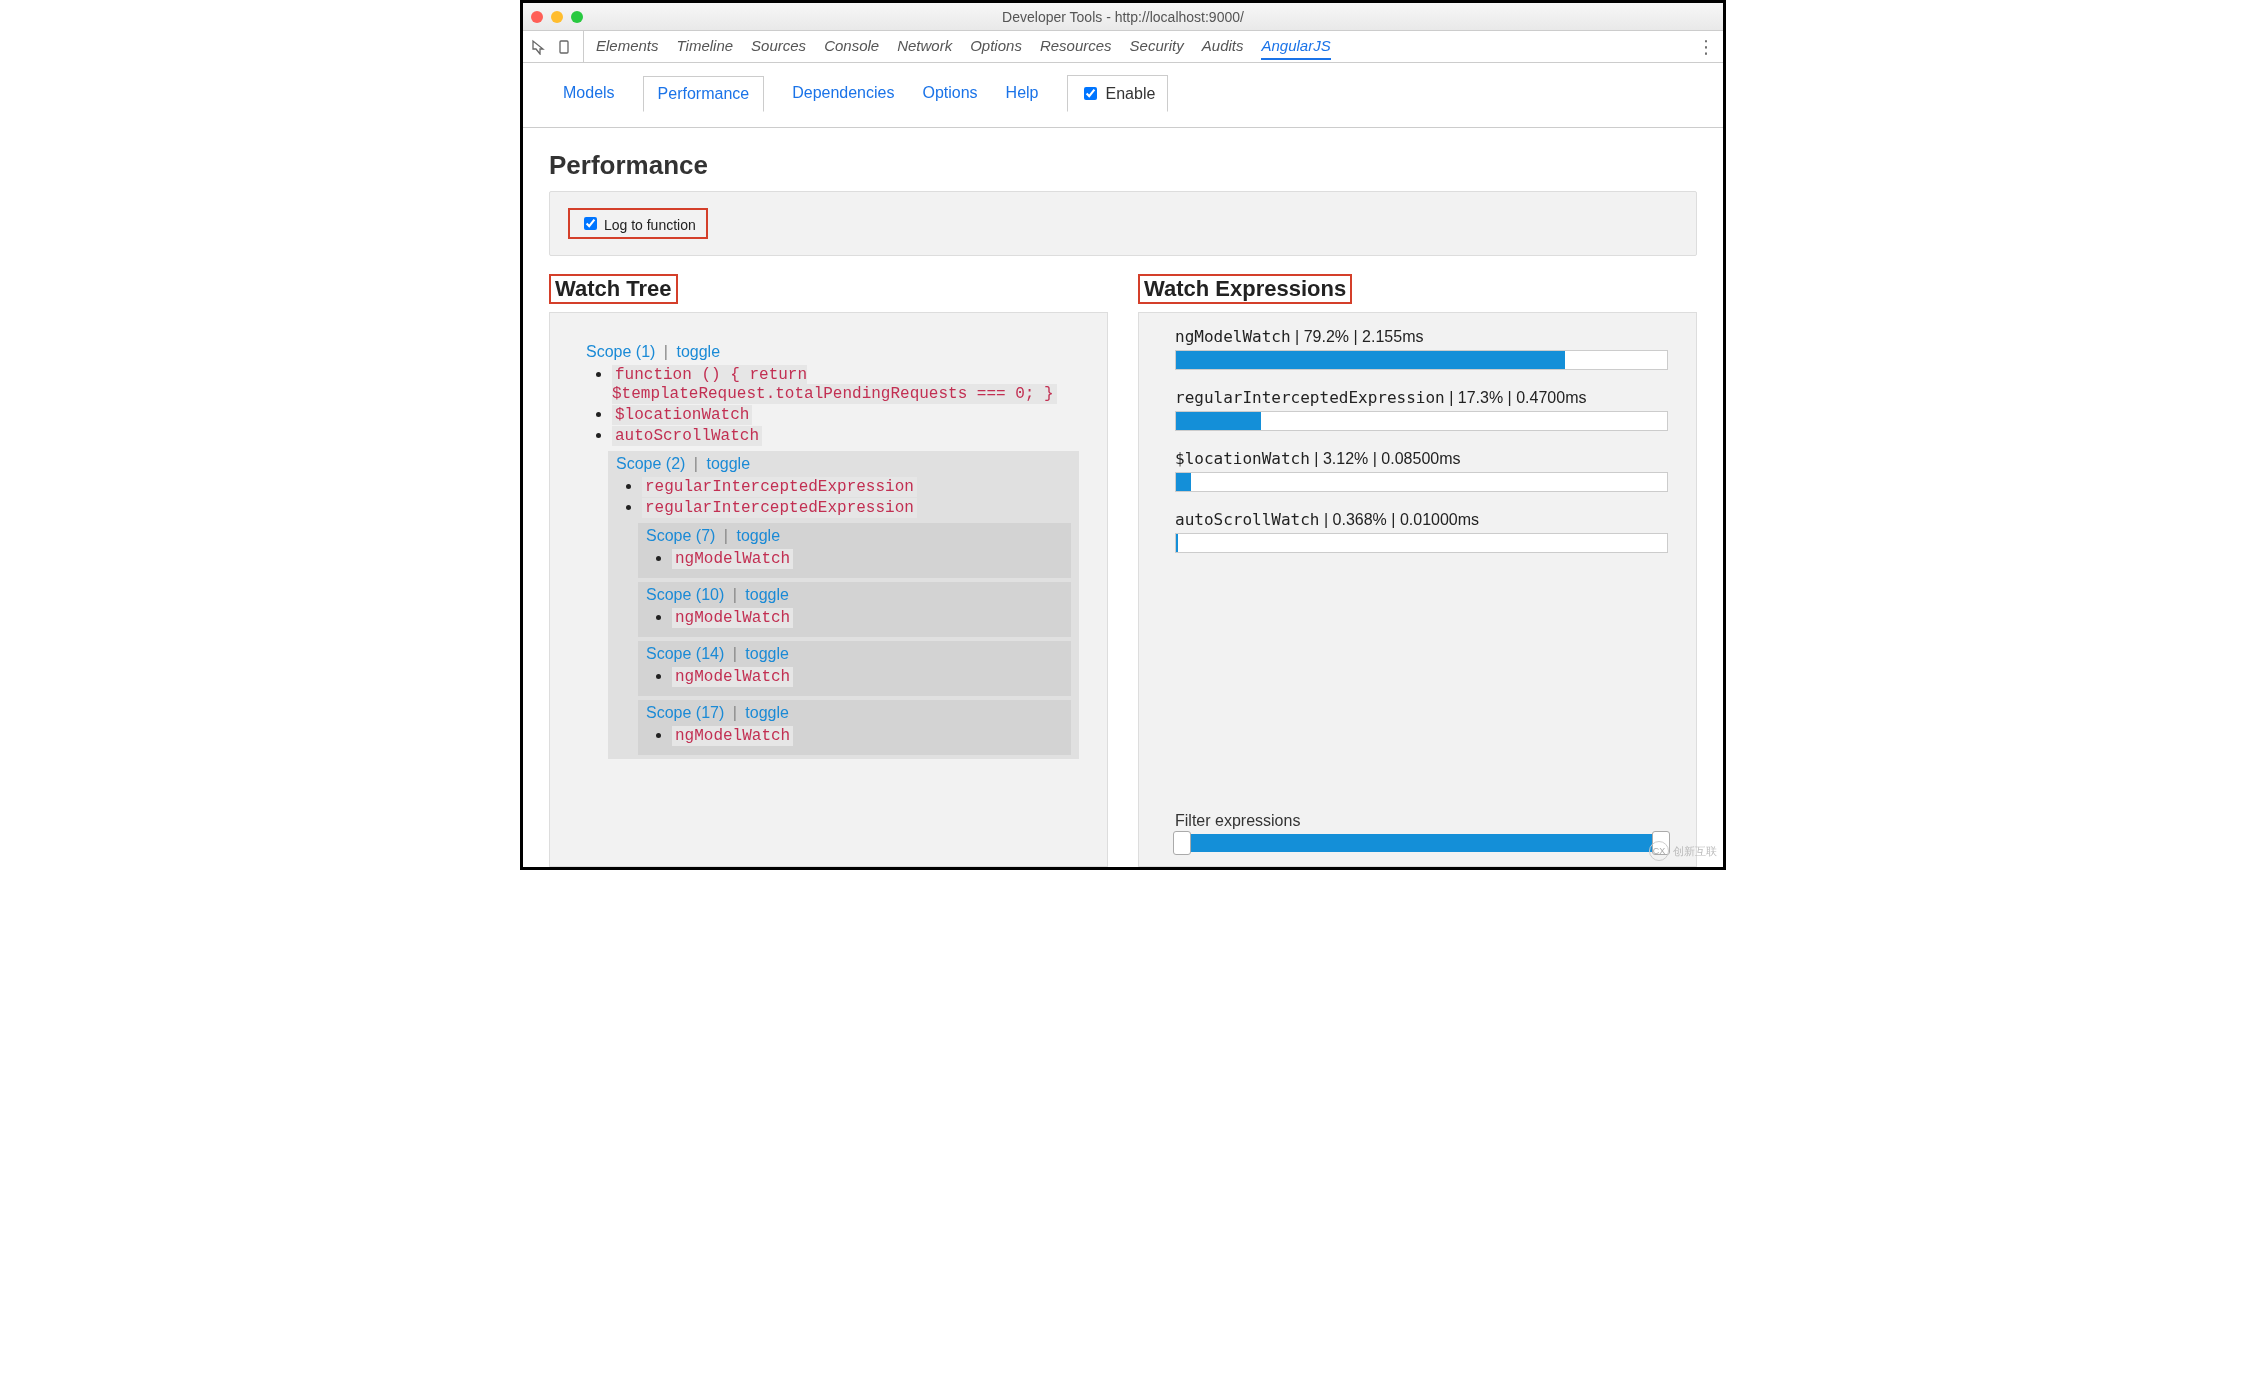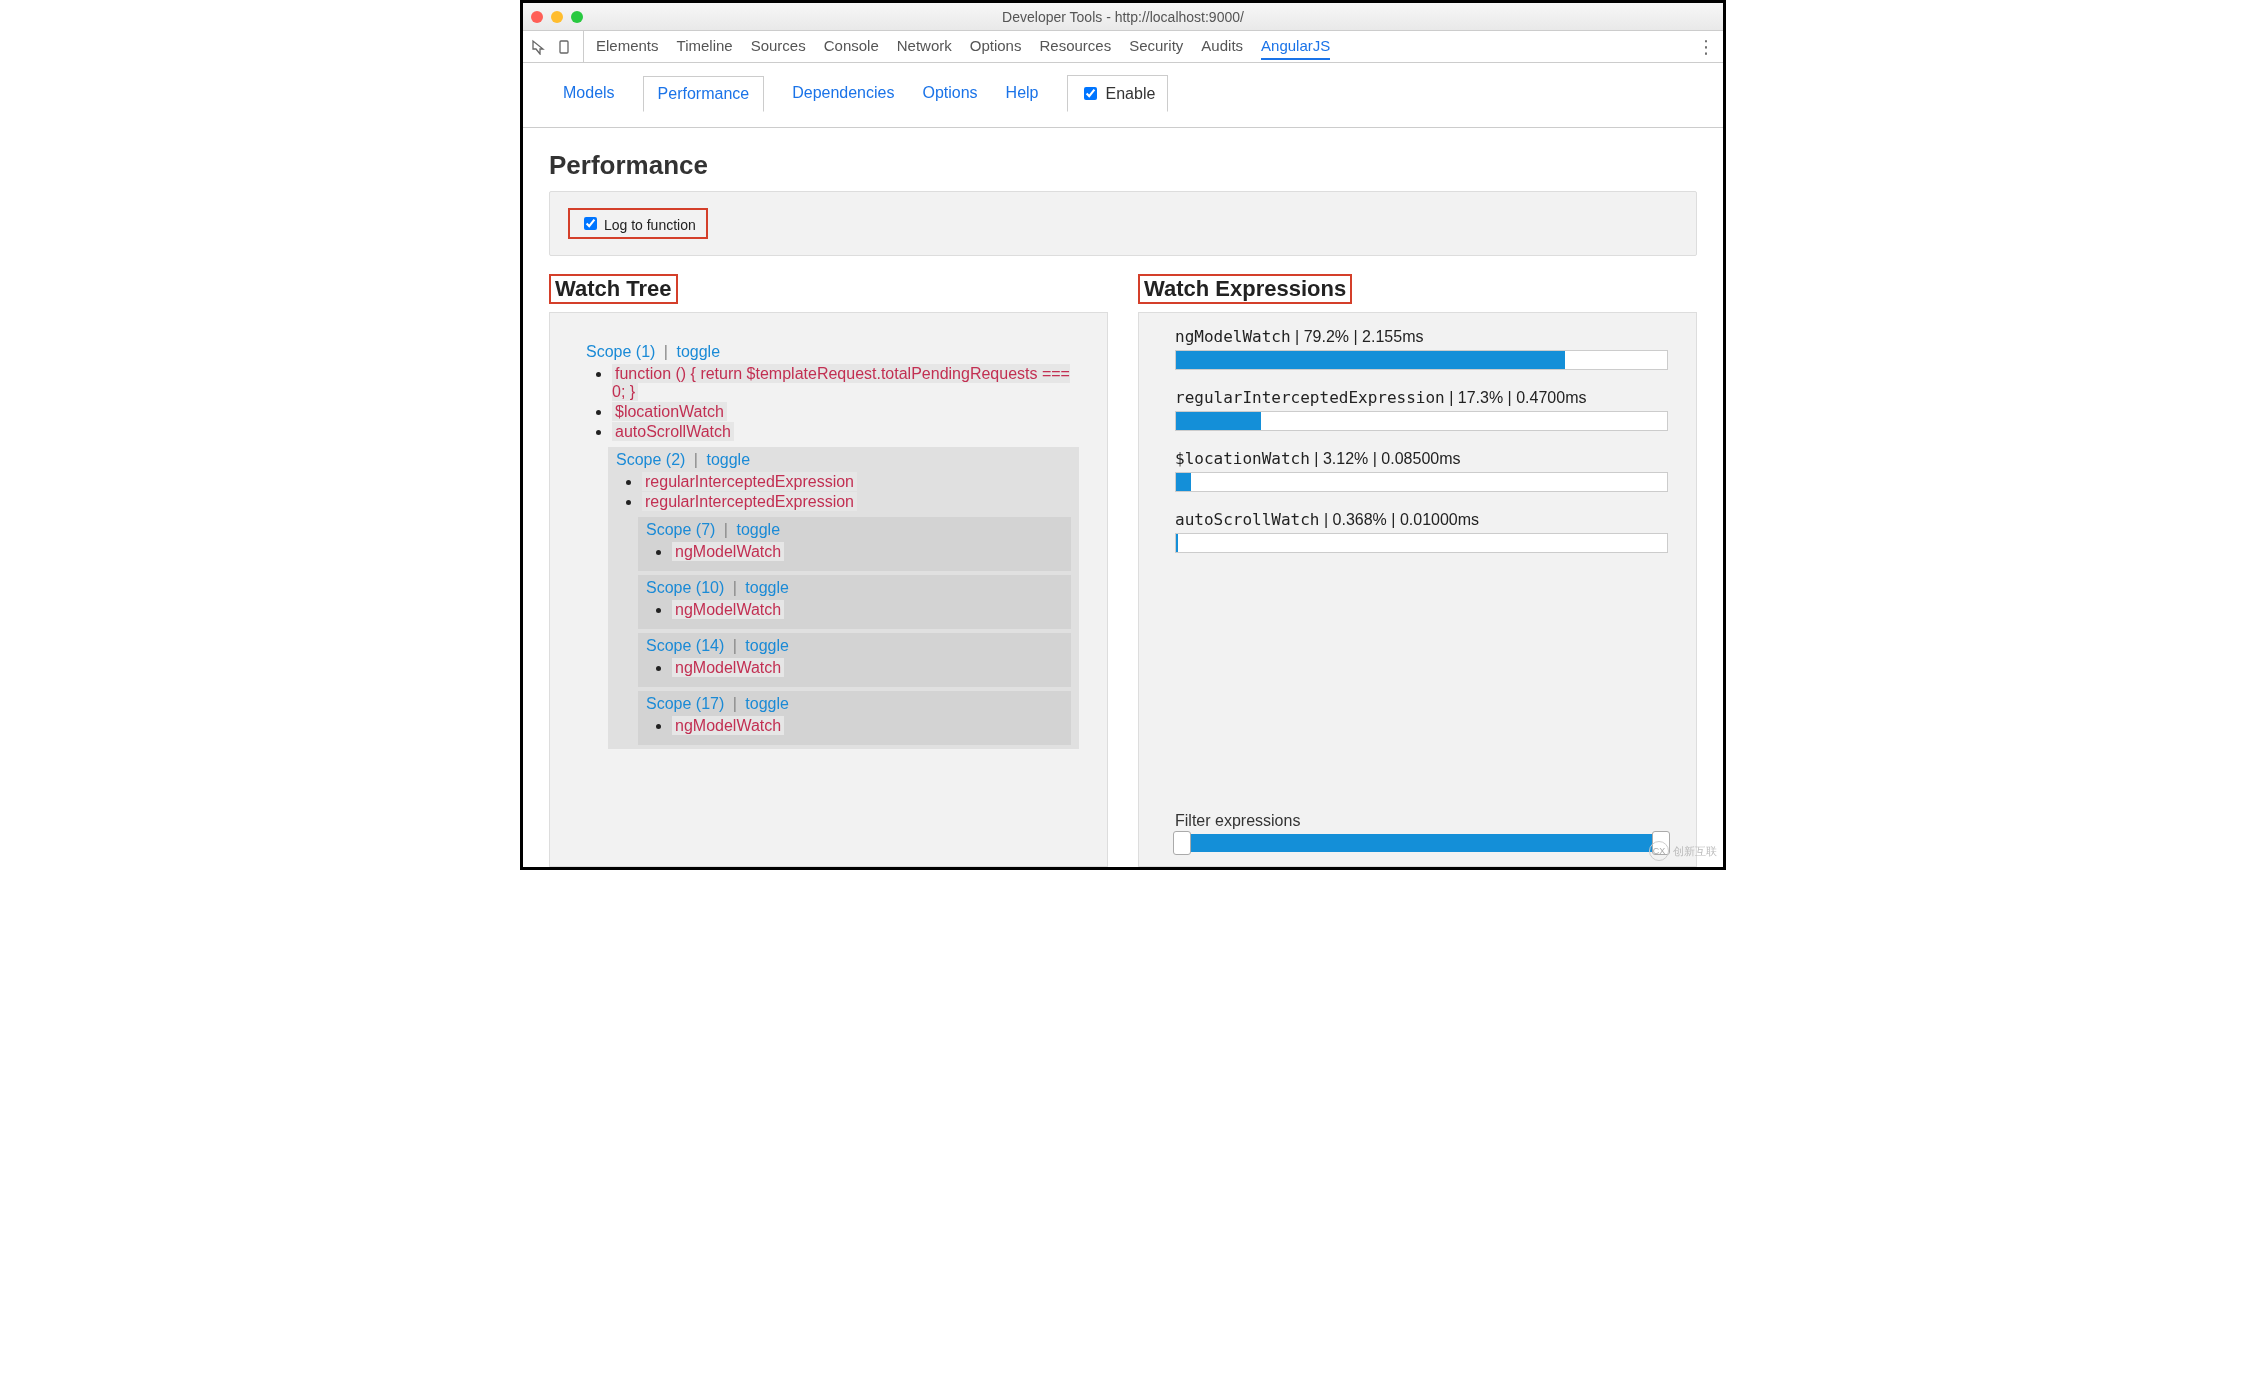--- a/index.html
+++ b/index.html
@@ -6,42 +6,42 @@
   html, body { margin:0; padding:0; font-family: -apple-system, "Helvetica Neue", Arial, sans-serif; font-size:14px; color:#222; background:#fff; }
   .window { border:3px solid #000; width:1206px; height:870px; margin:0 auto; display:flex; flex-direction:column; overflow:hidden; position:relative; }
   .titlebar { height:28px; background:linear-gradient(#f7f7f7,#e9e9e9); border-bottom:1px solid #ccc; display:flex; align-items:center; position:relative; }
   .tl-dot { width:12px; height:12px; border-radius:50%; margin-left:8px; }
   .tl-dot.red{background:#ff5f57;} .tl-dot.yel{background:#ffbd2e;} .tl-dot.grn{background:#28c940;}
   .title { position:absolute; left:0; right:0; text-align:center; font-size:14px; color:#555; }
   .toolbar { height:32px; border-bottom:1px solid #ccc; display:flex; align-items:center; padding:0 8px; gap:12px; font-size:15px; color:#555; }
   .tb-icons { display:flex; gap:10px; align-items:center; padding-right:10px; border-right:1px solid #ccc; height:100%; }
   .tb-icon { width:16px; height:16px; display:flex; align-items:center; justify-content:center; color:#666; }
   .tabs { display:flex; gap:18px; flex:1; }
-  .tab { cursor:pointer; padding:4px 0; }
+  .tab { cursor:pointer; padding:4px 0;font-style:italic; }
   .tab.active { color:#1a73e8; border-bottom:2px solid #1a73e8; }
   .kebab { margin-left:auto; font-size:18px; color:#666; cursor:pointer; }
   .subtabs-row { display:flex; align-items:center; gap:28px; padding:12px 40px 16px; border-bottom:1px solid #ccc; font-size:16px; }
   .subtab { color:#1a73e8; cursor:pointer; padding:8px 0; }
   .subtab.boxed { border:2px solid #d43f2a; }
   .subtab.active-sub { background:#fff; border:1px solid #ccc; border-bottom:1px solid #fff; margin-bottom:-1px; color:#1a73e8; padding:8px 14px; }
   .enable-wrap { background:#fff; border:1px solid #ccc; border-bottom:1px solid #fff; margin-bottom:-1px; padding:8px 12px; display:flex; align-items:center; gap:6px; color:#333; }
   .content { flex:1; padding:8px 26px 0; overflow:hidden; display:flex; flex-direction:column; }
   h1.page-title { font-size:26px; font-weight:700; margin:14px 0 10px; color:#333; }
   .log-panel { background:#f2f2f2; border:1px solid #ddd; border-radius:2px; padding:16px 18px; }
   .red-box { border:2px solid #d43f2a; display:inline-block; padding:4px 10px; }
   .columns { display:flex; gap:30px; flex:1; min-height:0; margin-top:18px; }
   .col { flex:1; display:flex; flex-direction:column; min-width:0; }
   h2.section { font-size:22px; font-weight:700; margin:0 0 8px; }
   h2.section.boxed { display:inline-block; border:2px solid #d43f2a; padding:0 4px; }
   .panel { background:#f2f2f2; border:1px solid #ddd; flex:1; overflow:auto; padding:14px 28px 14px 36px; font-size:16px; }
   .scope-link, .toggle-link { color:#1a8ad6; cursor:pointer; }
   .sep { color:#888; margin:0 4px; }
   ul.watch-list { list-style:disc; margin:4px 0 6px 26px; padding:0; }
   ul.watch-list li { margin:2px 0; }
-  .code { font-family: Liberation Sans, sans-serif; color:#c22f52; background:#e6e6e6; padding:1px 3px; }
+  .code { font-family: Liberation Mono, monospace; color:#c22f52; background:#e6e6e6; padding:1px 3px; }
   .scope-block { margin-top:16px; }
   .nested1 { margin-left:22px; background:#e0e0e0; padding:4px 8px; }
   .nested2 { margin-left:22px; background:#d3d3d3; padding:4px 8px; margin-top:4px; }
   .nested2 + .nested2 { margin-top:4px; }
   .we-item { margin-bottom:18px; }
   .we-label { font-size:16px; }
   .we-label .mono { font-family: Menlo, Monaco, monospace; }
   .we-bar-track { height:20px; background:#fff; border:1px solid #ccc; margin-top:4px; width:100%; }
   .we-bar { height:100%; background:#148fd8; }
   .filter-row { margin-top:auto; padding-top:12px; }

